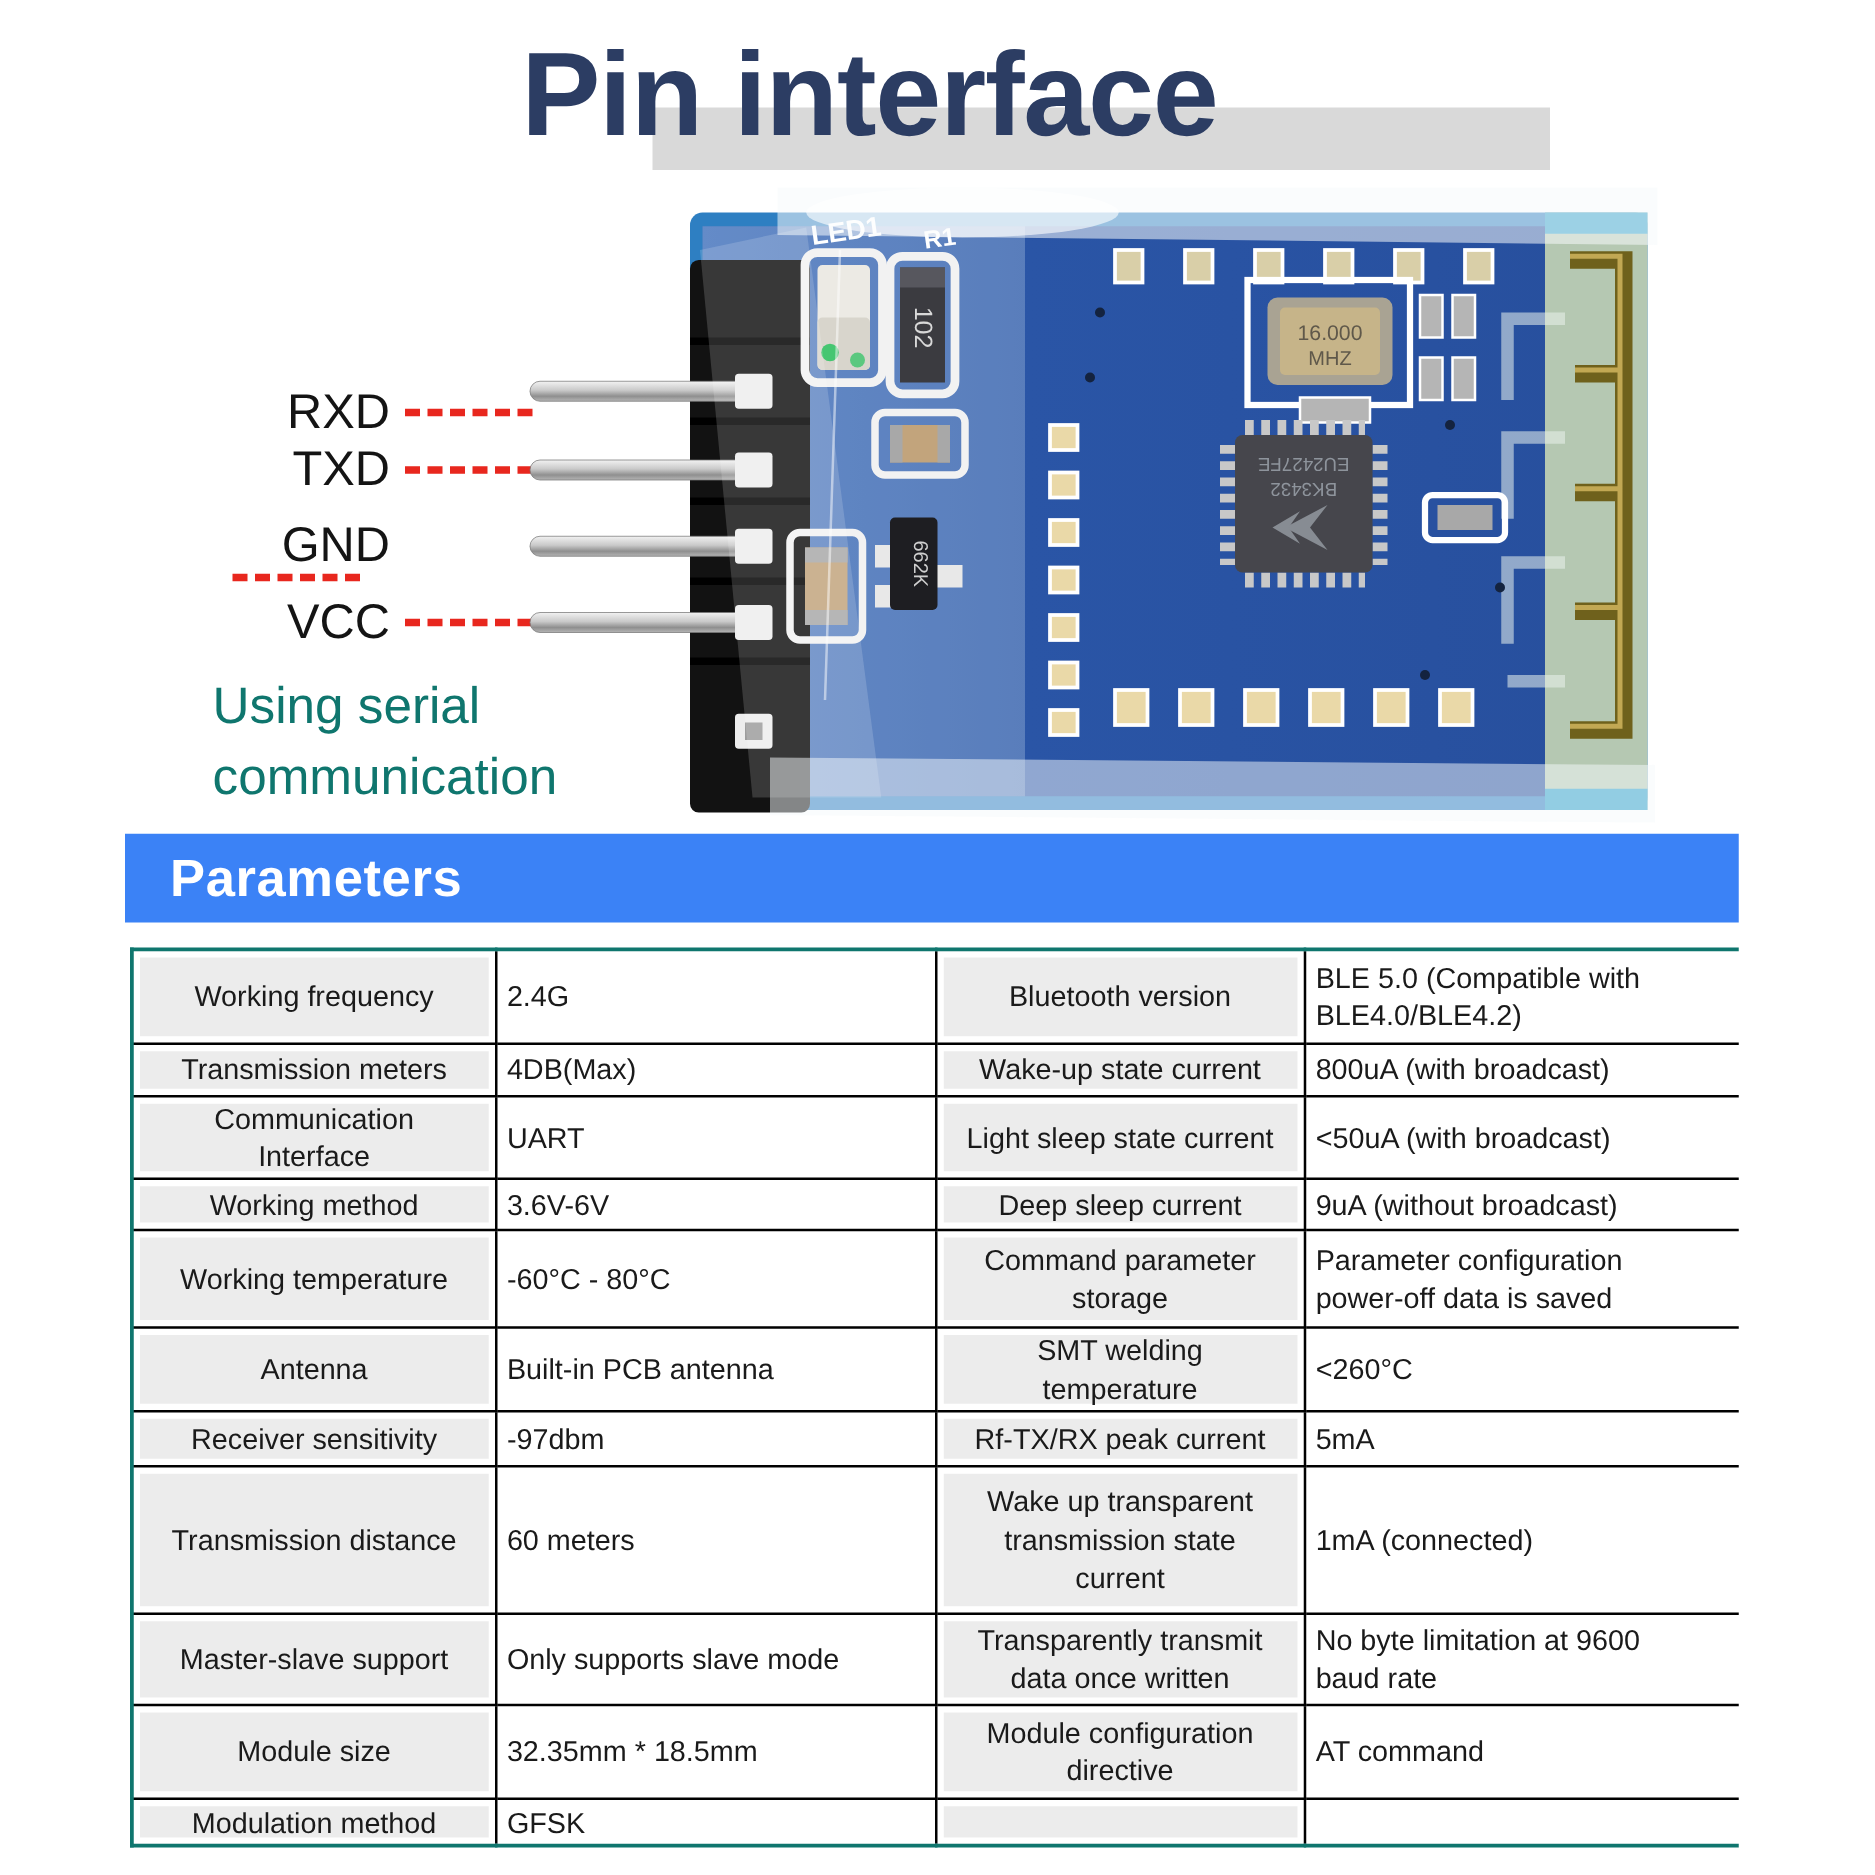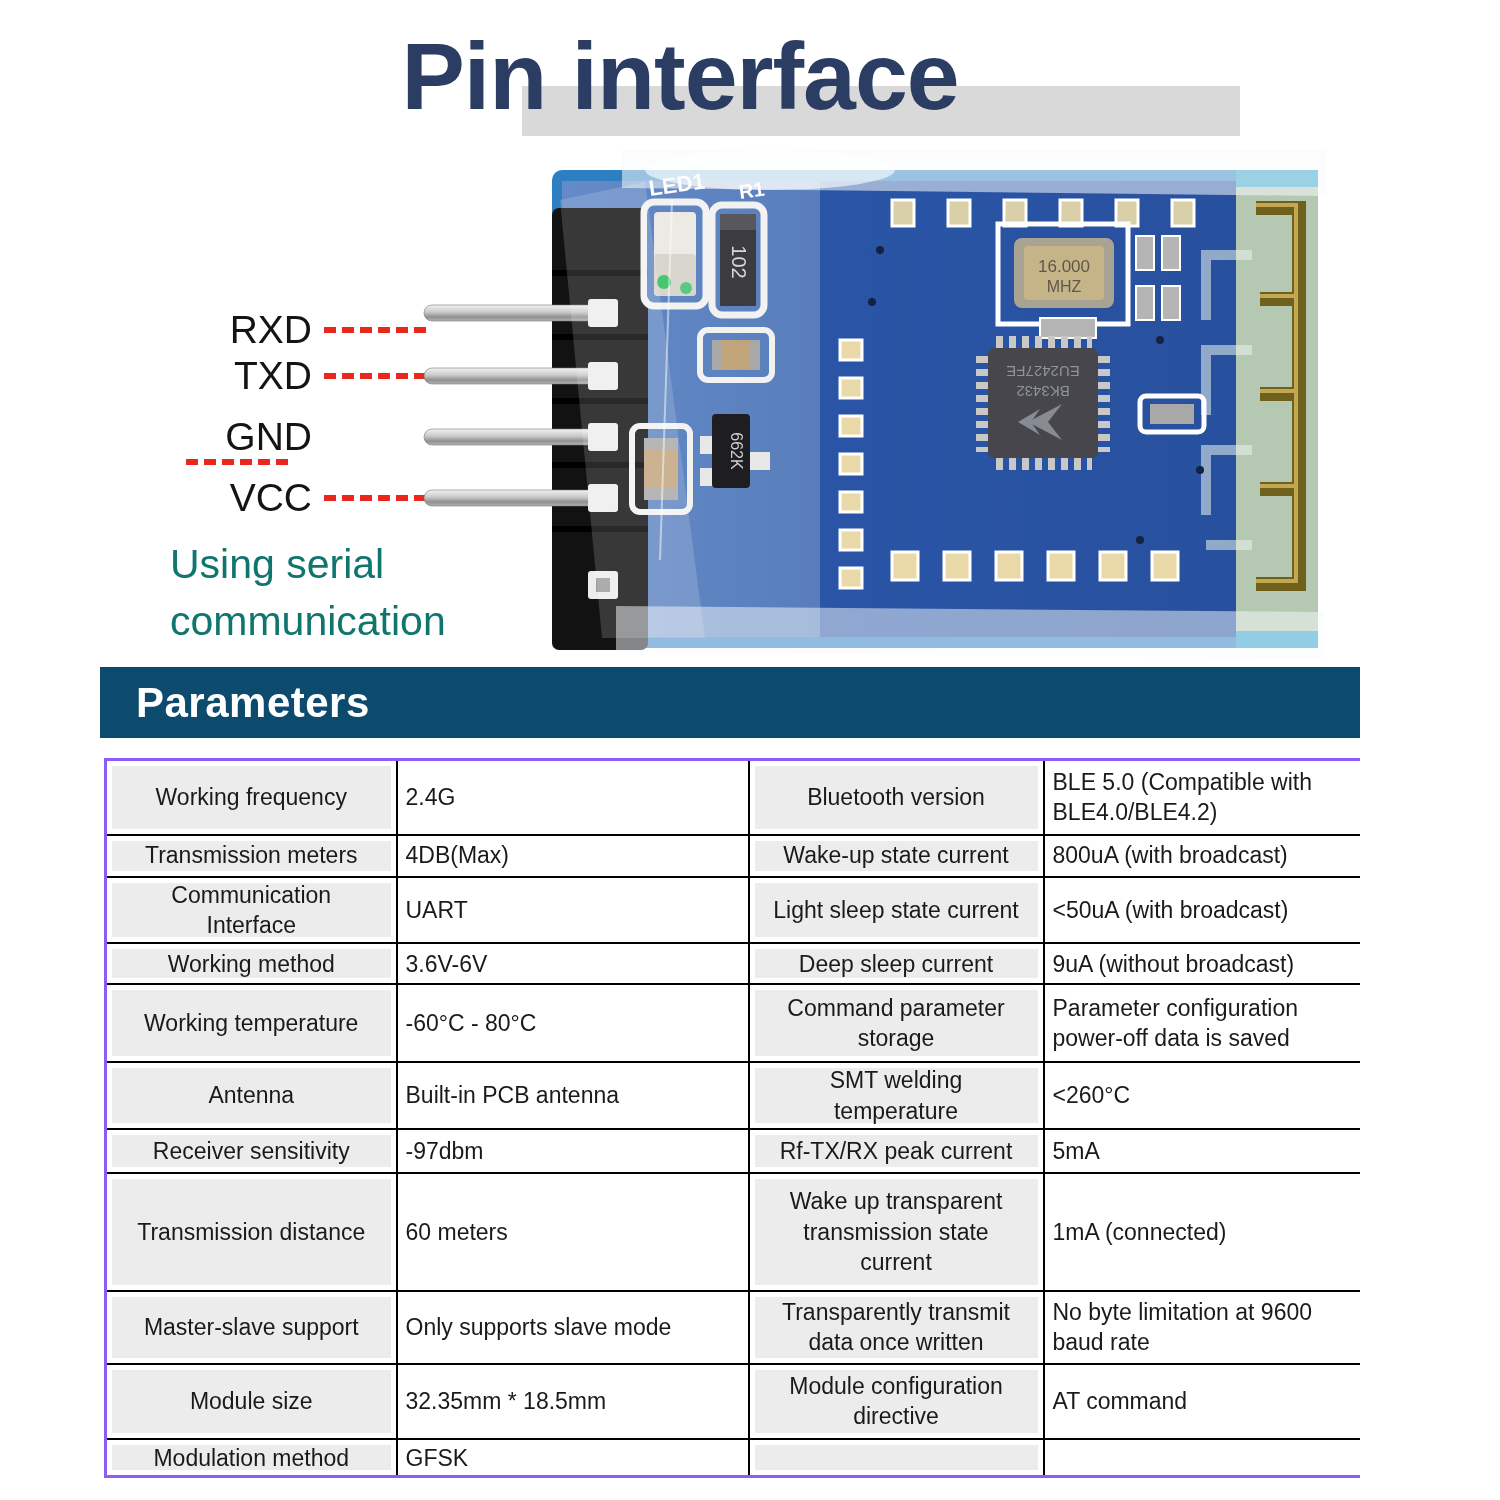--- a/index.html
+++ b/index.html
@@ -1,33 +1,33 @@
 <!DOCTYPE html>
 <html><head>
 <meta charset="utf-8">
 <style>
   html,body{margin:0;padding:0;background:#fff;}
   .stage{position:relative;width:1360px;height:1500px;background:#ffffff;overflow:hidden;
-         font-family:"Liberation Sans", sans-serif;color:#1a1a1a;}
+         font-family:"Liberation Sans", sans-serif;color:#1a1a1a;padding-left:31px;}
   
   .title-highlight{position:absolute;left:522px;top:86px;width:718px;height:50px;background:#d9d9d9;}
   .page-title{position:absolute;left:0;top:24px;width:100%;text-align:center;
               font-size:95px;font-weight:600;letter-spacing:-1px;color:#2c3d63;line-height:1.1;}
   
   .pin-row{position:absolute;left:150px;height:44px;display:flex;align-items:center;}
   .pin-label{display:inline-block;width:162px;text-align:right;font-size:39px;color:#141414;font-weight:500;}
   .pin-dash{display:inline-block;width:102px;margin-left:12px;height:0;border-top:6px dashed #e8271e;}
   .serial-note{position:absolute;left:170px;top:536px;font-size:41px;line-height:1.38;color:#0f766e;font-weight:500;}
   
-  .params-banner{position:absolute;left:100px;top:667px;width:1295px;height:71px;background:#0c4a6e;}
+  .params-banner{position:absolute;left:100px;top:667px;width:1295px;height:71px;background:#3b82f6;}
   .params-banner .txt{display:block;padding-left:36px;line-height:71px;color:#ffffff;
                       font-size:42px;font-weight:700;letter-spacing:0.5px;}
   
   table.params{position:absolute;left:104px;top:758px;width:1289px;border-collapse:collapse;
-               table-layout:fixed;border:3px solid #8b5cf6;}
+               table-layout:fixed;border:3px solid #0f766e;}
   table.params td{border:2px solid #000;font-size:23px;line-height:1.32;vertical-align:middle;
                   white-space:pre-line;overflow:hidden;}
   td.lbl{background:#ececec;box-shadow:inset 0 0 0 5px #fff;text-align:center;padding:2px 6px;}
   td.val{background:#fff;text-align:left;padding:2px 4px 2px 8px;}
   svg text{font-family:"Liberation Sans", sans-serif;}
 </style>
 </head>
 <body>
 
 <div class="stage">

